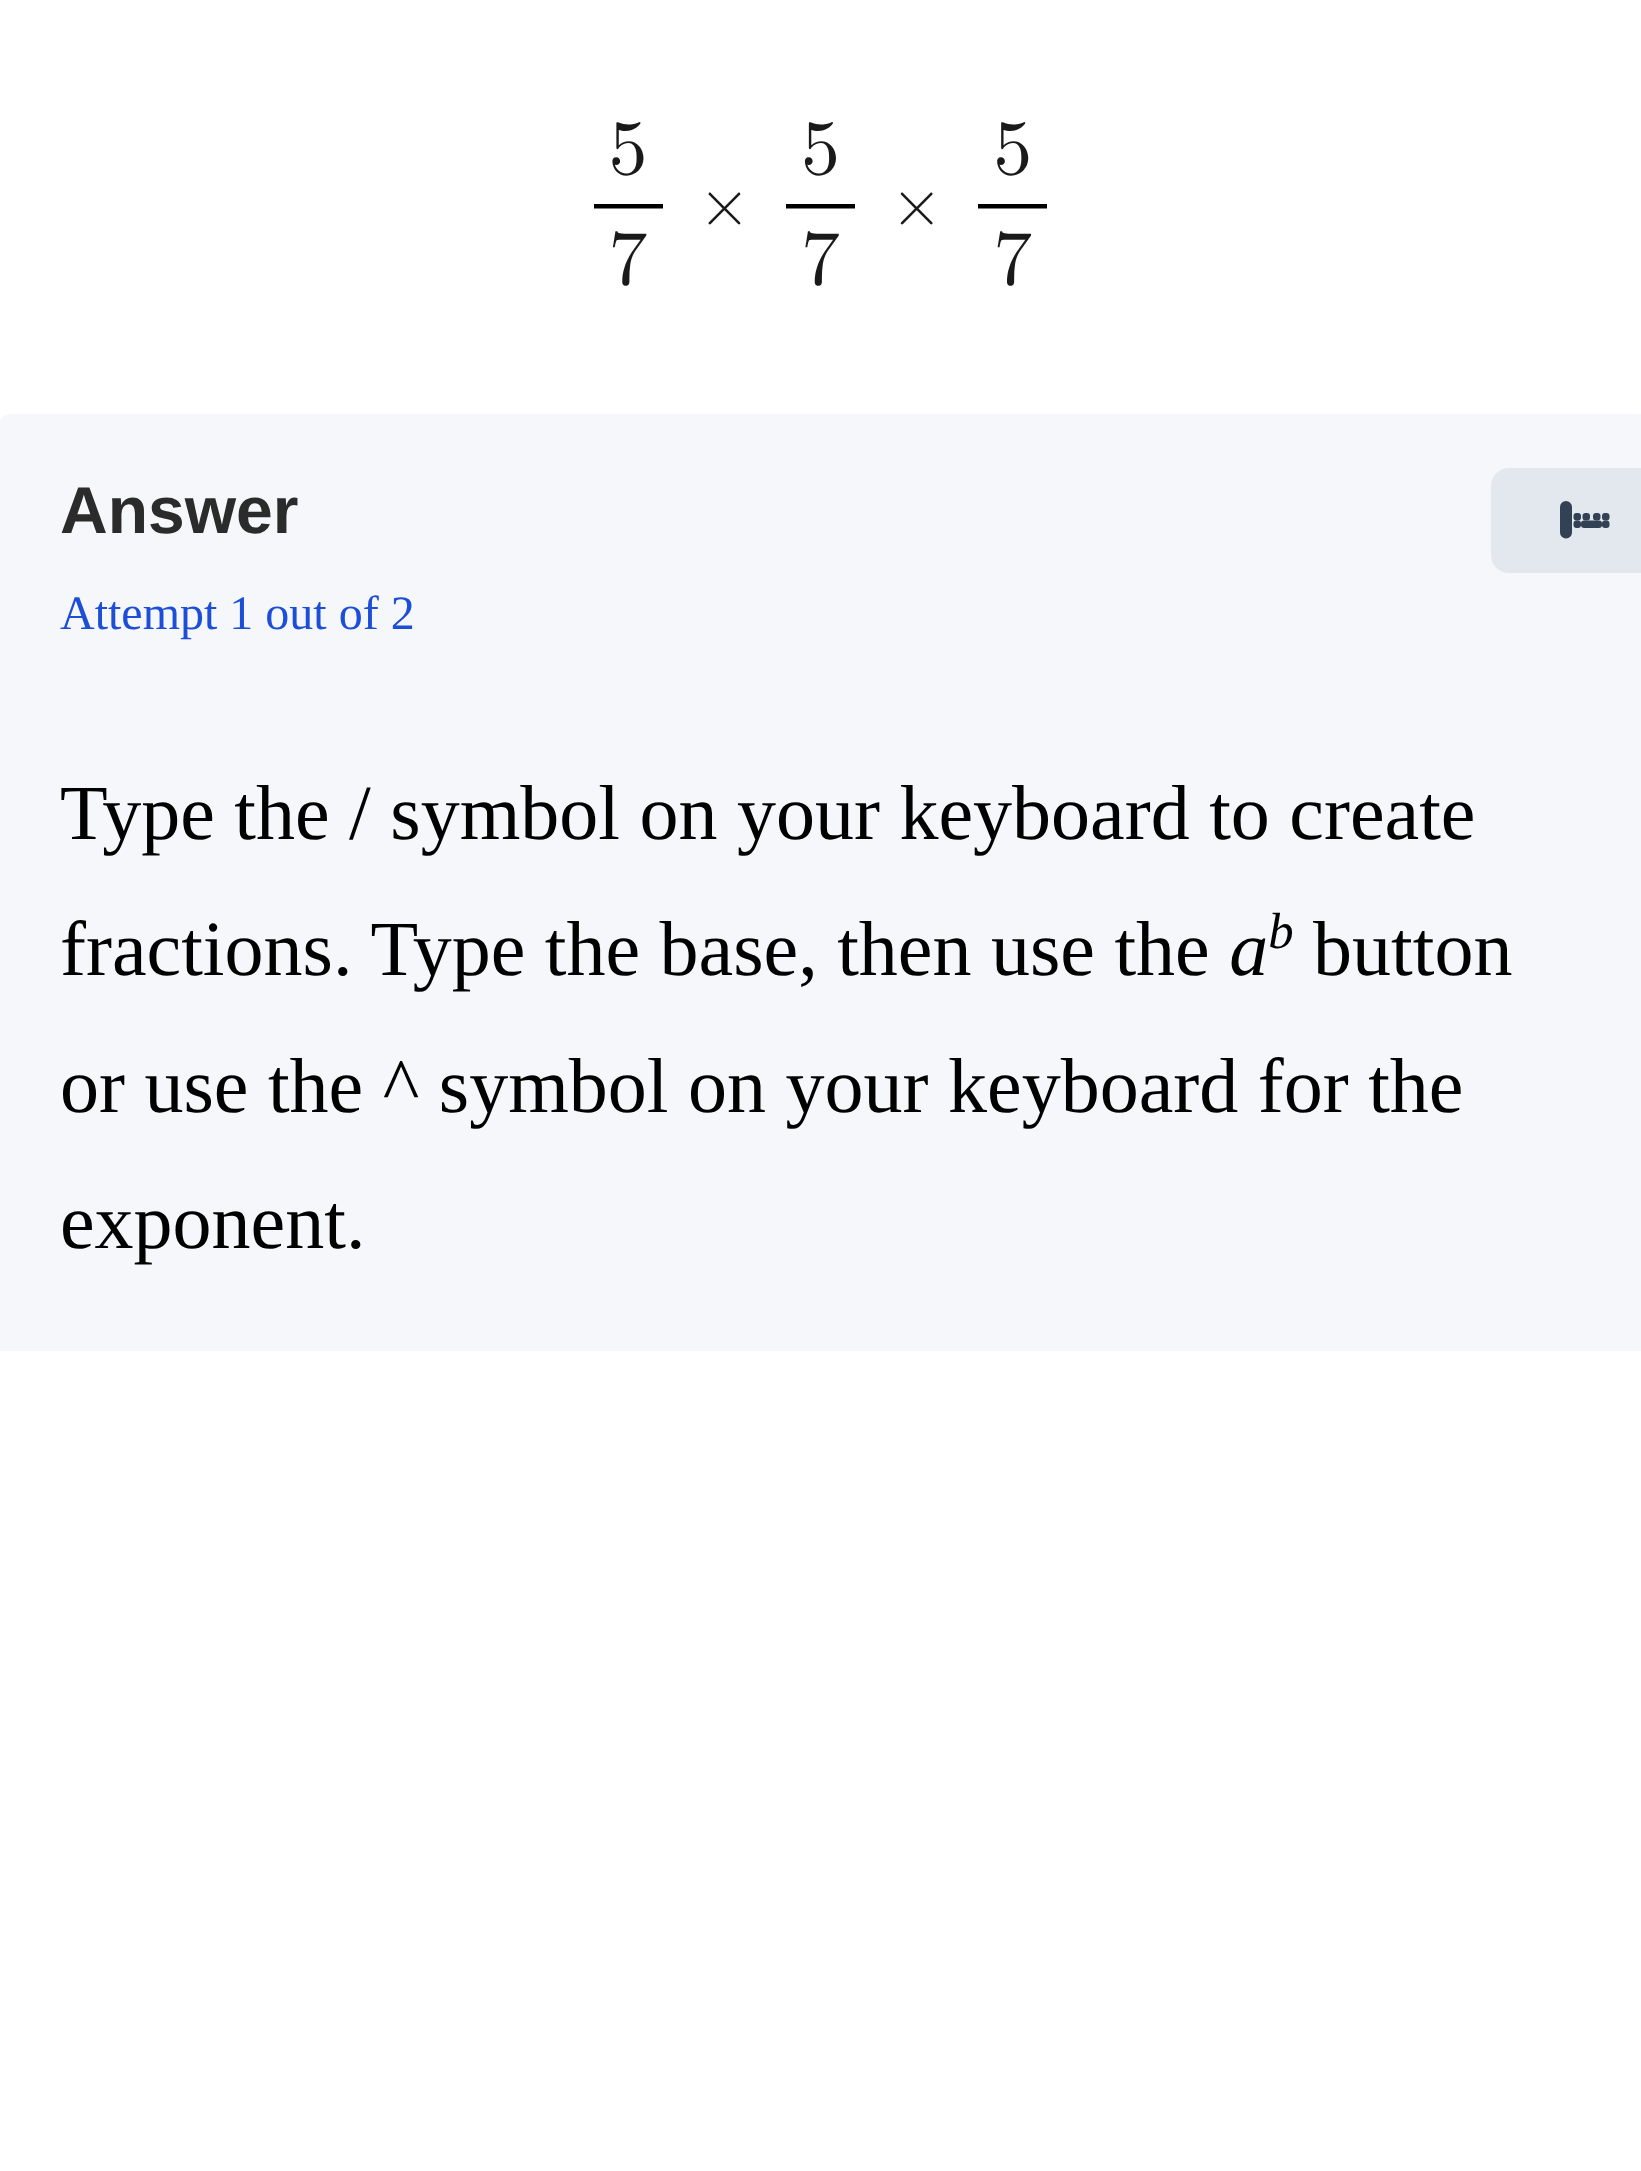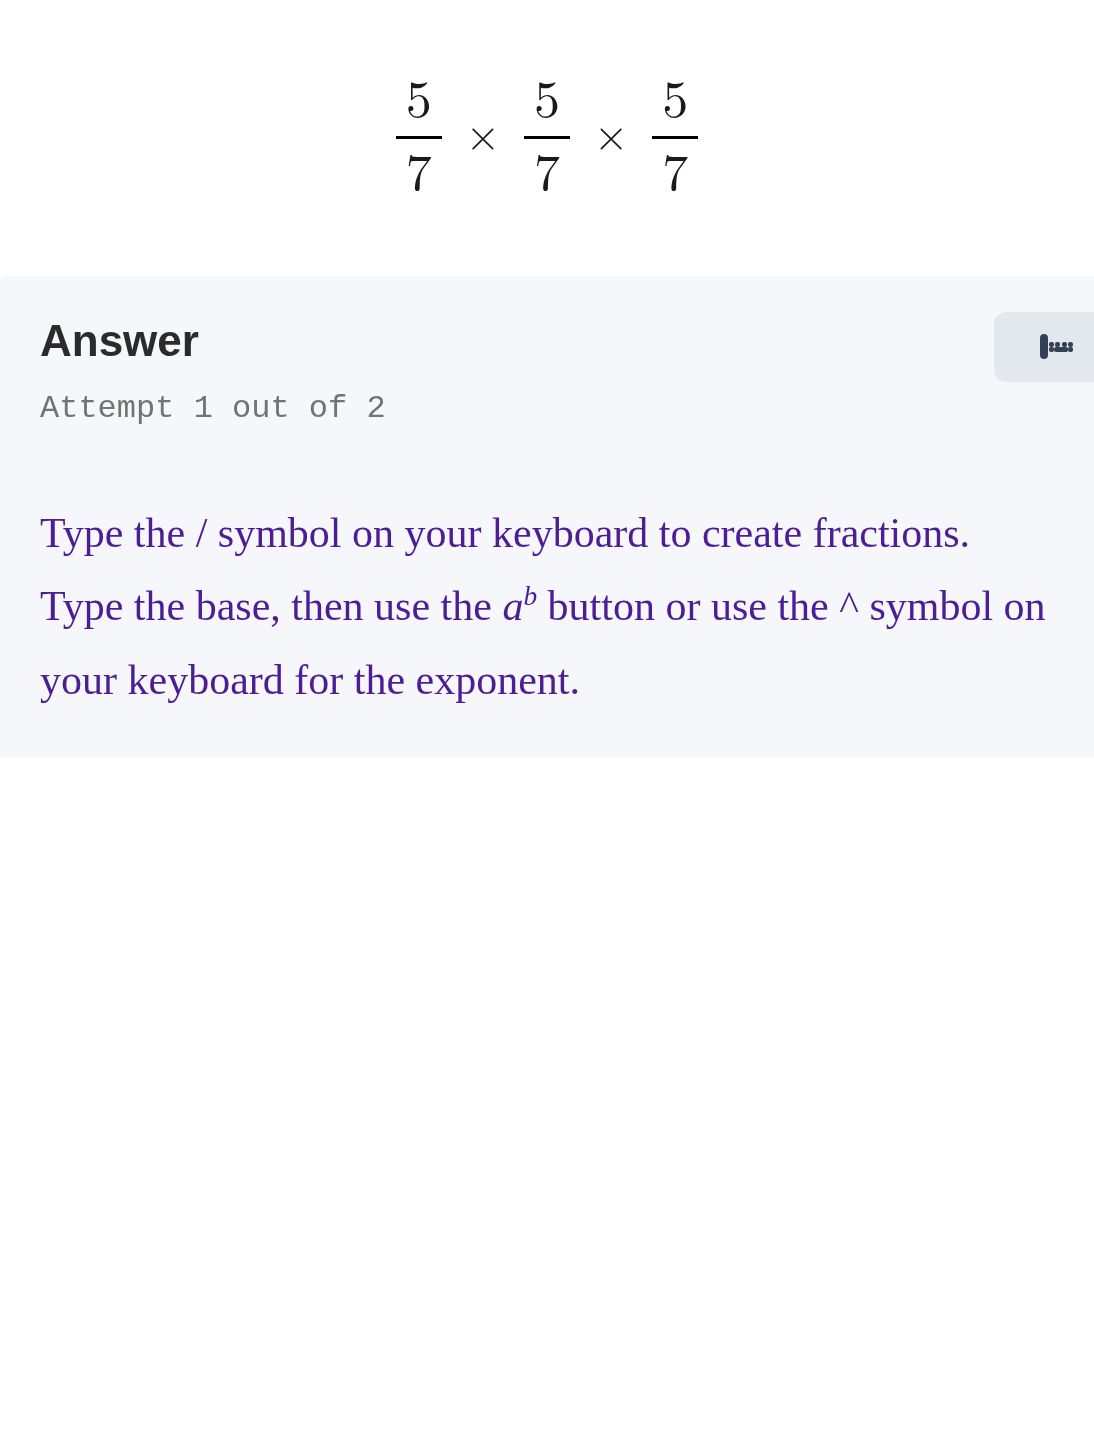--- a/index.html
+++ b/index.html
@@ -55,30 +55,30 @@
     border-top-left-radius: 6px;
   }
   .answer-heading {
     font-family: "Helvetica Neue", Arial, sans-serif;
     font-weight: 700;
     font-size: 44px;
     color: #2b2b2b;
     margin: 0;
   }
   .attempt {
-    font-family: Liberation Mono, monospace;
+    font-family: Liberation Serif, serif;
     font-size: 32px;
-    color: #737373;
+    color: #1d4ed8;
     margin-top: 24px;
   }
   .hint {
     font-family: Georgia, serif;
-    font-size: 42px;
+    font-size: 52px;
     line-height: 1.75;
-    color: #4c1d95;
+    color: #000000;
     margin-top: 70px;
   }
   .kbd-btn {
     position: absolute;
     top: 36px;
     right: 0;
     width: 100px;
     height: 70px;
     background: #e3e8ef;
     border-radius: 12px 0 0 12px;

